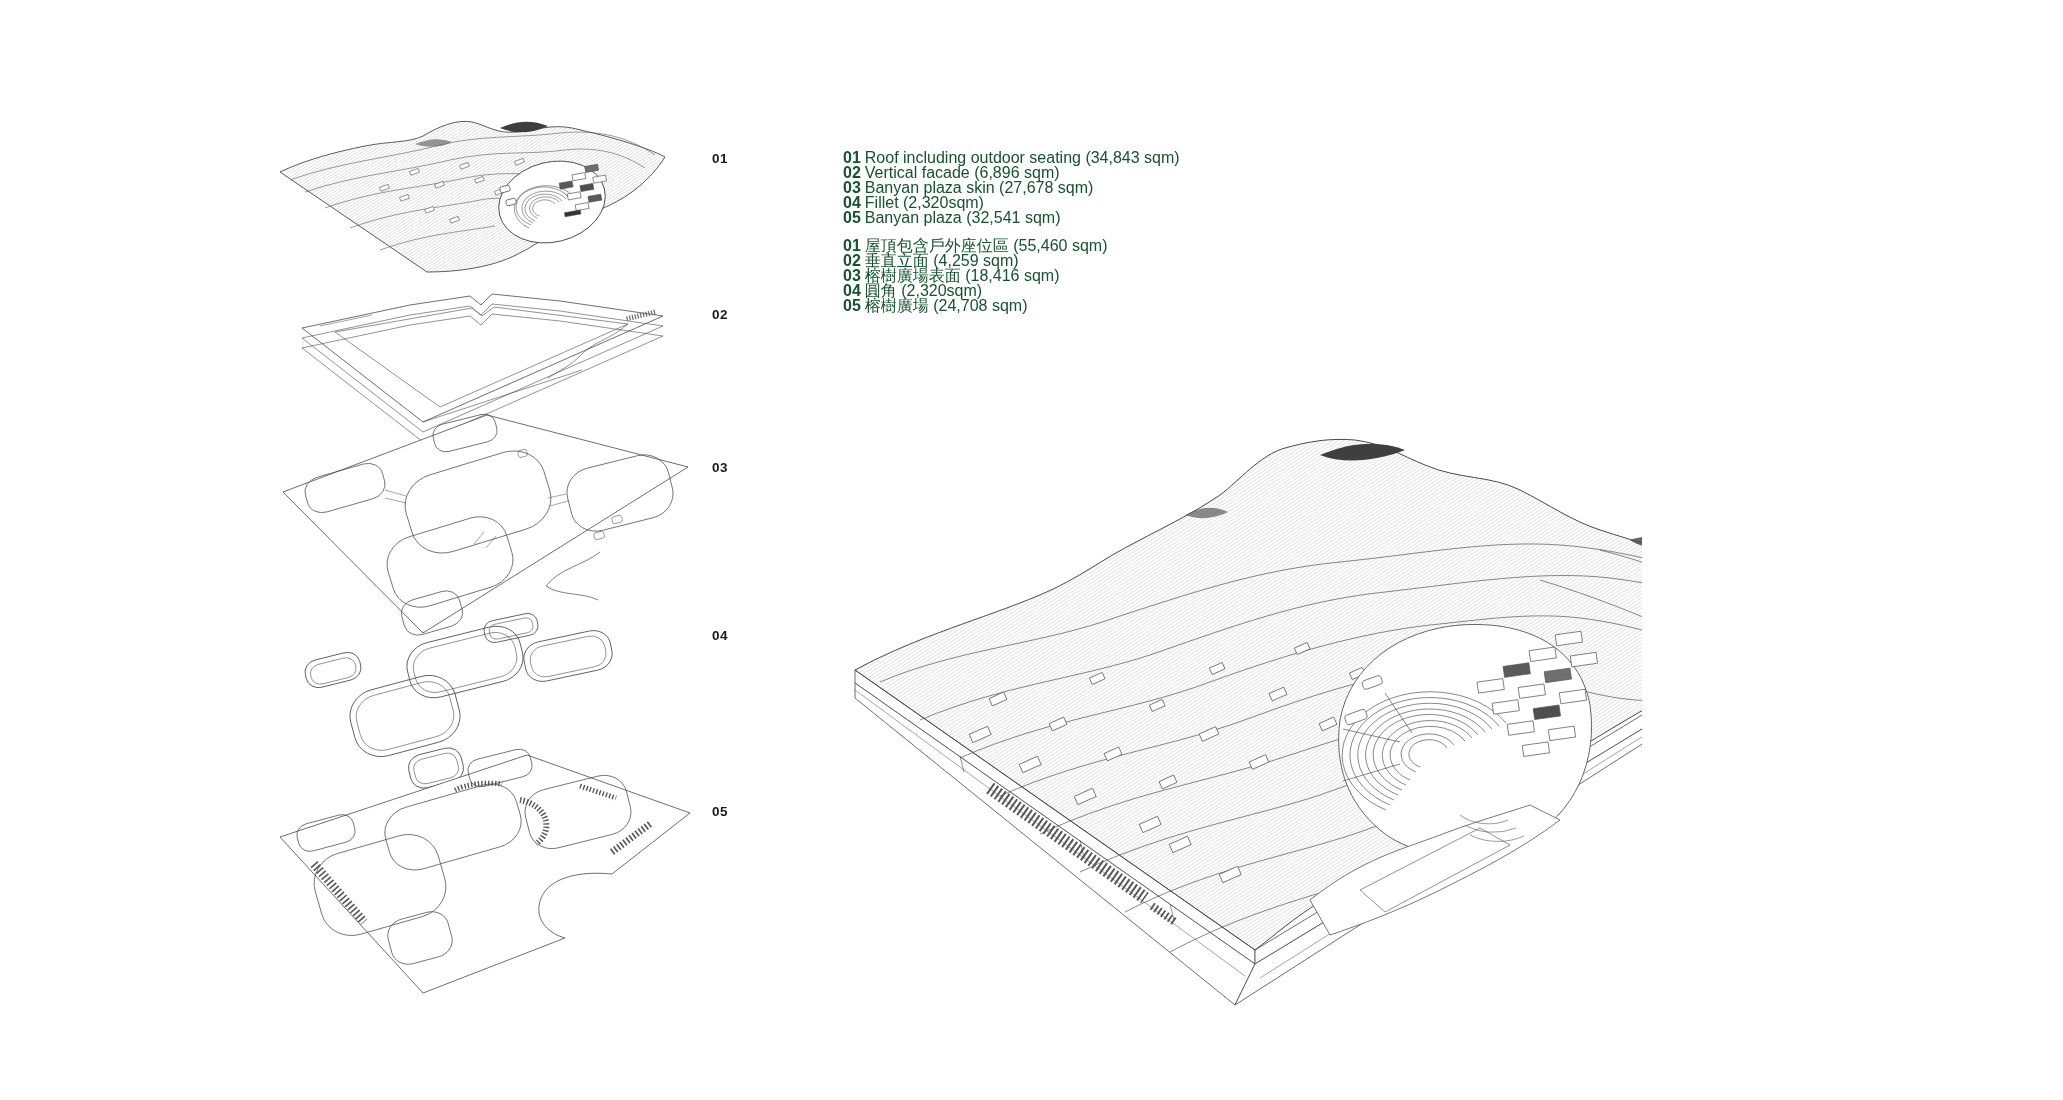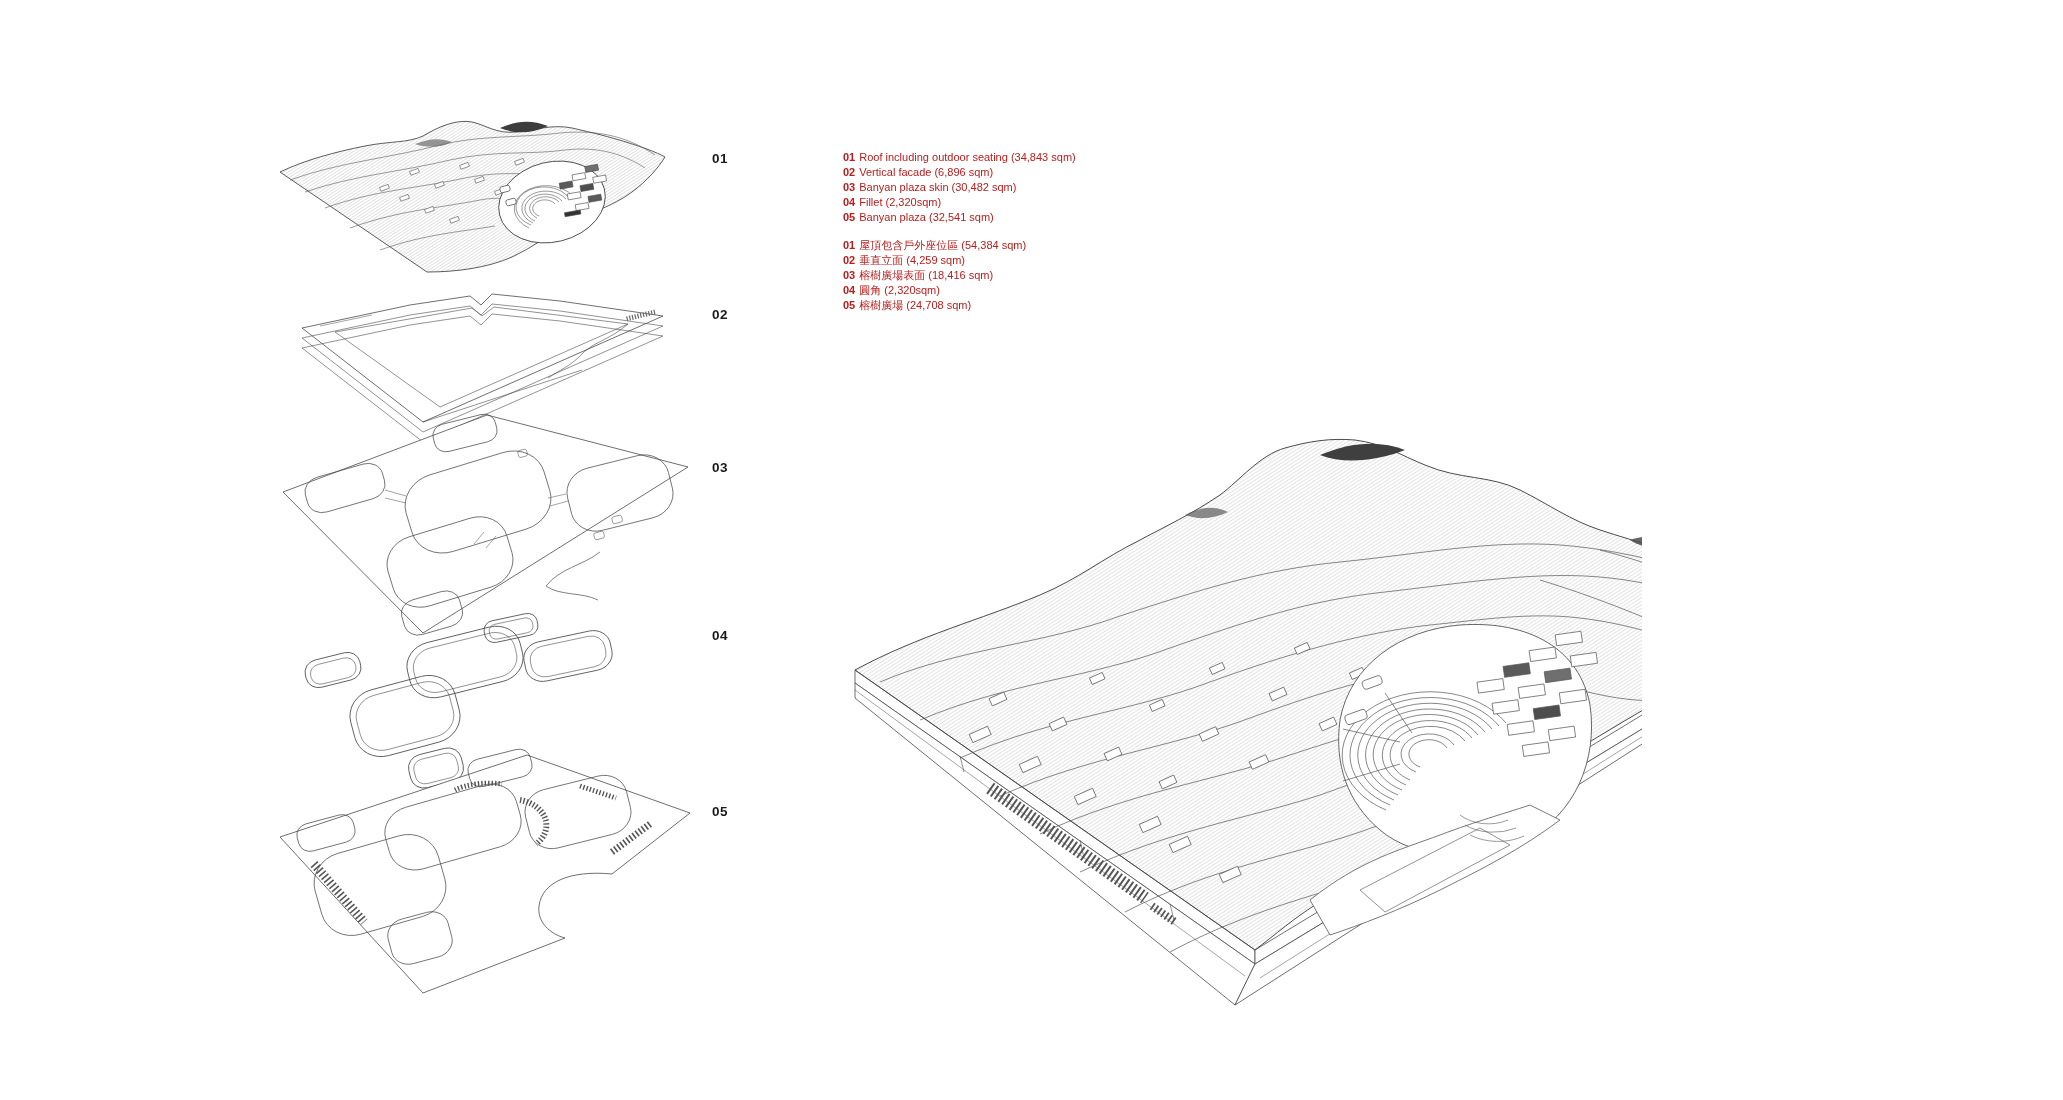--- a/index.html
+++ b/index.html
@@ -1,20 +1,20 @@
 <!DOCTYPE html>
 <html><head>
 <meta charset="utf-8">
 <style>
   html,body{margin:0;padding:0;background:#ffffff;}
   .canvas{position:relative;width:1642px;height:1100px;background:#ffffff;overflow:hidden;
           font-family:"Liberation Sans",sans-serif;color:#141414;}
   .fig{position:absolute;}
   .layer-num{position:absolute;left:712px;font-size:13.5px;font-weight:bold;letter-spacing:.6px;color:#1a1a1a;}
-  .legend{position:absolute;left:843px;top:150px;font-size:11px;line-height:15px;color:#b91c1c;}
+  .legend{position:absolute;left:843px;top:150px;font-size:16px;line-height:15px;color:#14532d;}
   .legend .blk{margin:0 0 13px 0;}
   .legend b{font-weight:bold;margin-right:4px;}
   .legend .lg-line{white-space:nowrap;}
 </style>
 </head>
 <body>
 
 <div class="canvas">
 
   <svg class="fig" style="left:260px;top:100px;" width="460" height="910" viewBox="0 0 460 910">
@@ -155,26 +155,26 @@
   <div class="layer-num" style="top:151px;">01</div>
   <div class="layer-num" style="top:307px;">02</div>
   <div class="layer-num" style="top:460px;">03</div>
   <div class="layer-num" style="top:628px;">04</div>
   <div class="layer-num" style="top:804px;">05</div>
 
   <div class="legend">
     <div class="blk">
       <div class="lg-line"><b>01</b><span>Roof including outdoor seating (34,843 sqm)</span></div>
       <div class="lg-line"><b>02</b><span>Vertical facade (6,896 sqm)</span></div>
-      <div class="lg-line"><b>03</b><span>Banyan plaza skin (30,482 sqm)</span></div>
+      <div class="lg-line"><b>03</b><span>Banyan plaza skin (27,678 sqm)</span></div>
       <div class="lg-line"><b>04</b><span>Fillet (2,320sqm)</span></div>
       <div class="lg-line"><b>05</b><span>Banyan plaza (32,541 sqm)</span></div>
     </div>
     <div class="blk">
-      <div class="lg-line"><b>01</b><span>屋頂包含戶外座位區 (54,384 sqm)</span></div>
+      <div class="lg-line"><b>01</b><span>屋頂包含戶外座位區 (55,460 sqm)</span></div>
       <div class="lg-line"><b>02</b><span>垂直立面 (4,259 sqm)</span></div>
       <div class="lg-line"><b>03</b><span>榕樹廣場表面 (18,416 sqm)</span></div>
       <div class="lg-line"><b>04</b><span>圓角 (2,320sqm)</span></div>
       <div class="lg-line"><b>05</b><span>榕樹廣場 (24,708 sqm)</span></div>
     </div>
   </div>
 
   <svg class="fig" style="left:840px;top:420px;" width="990" height="600" viewBox="0 0 990 600">
     <defs>
       <pattern id="h2" width="3" height="3" patternUnits="userSpaceOnUse" patternTransform="rotate(-33)">

